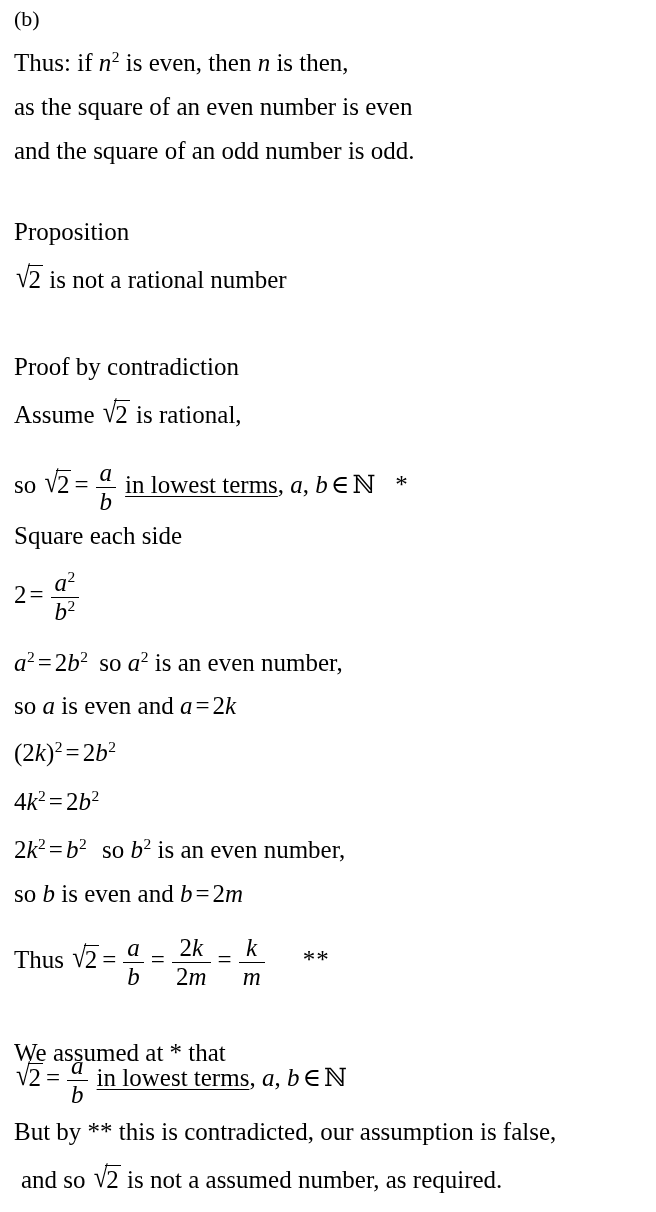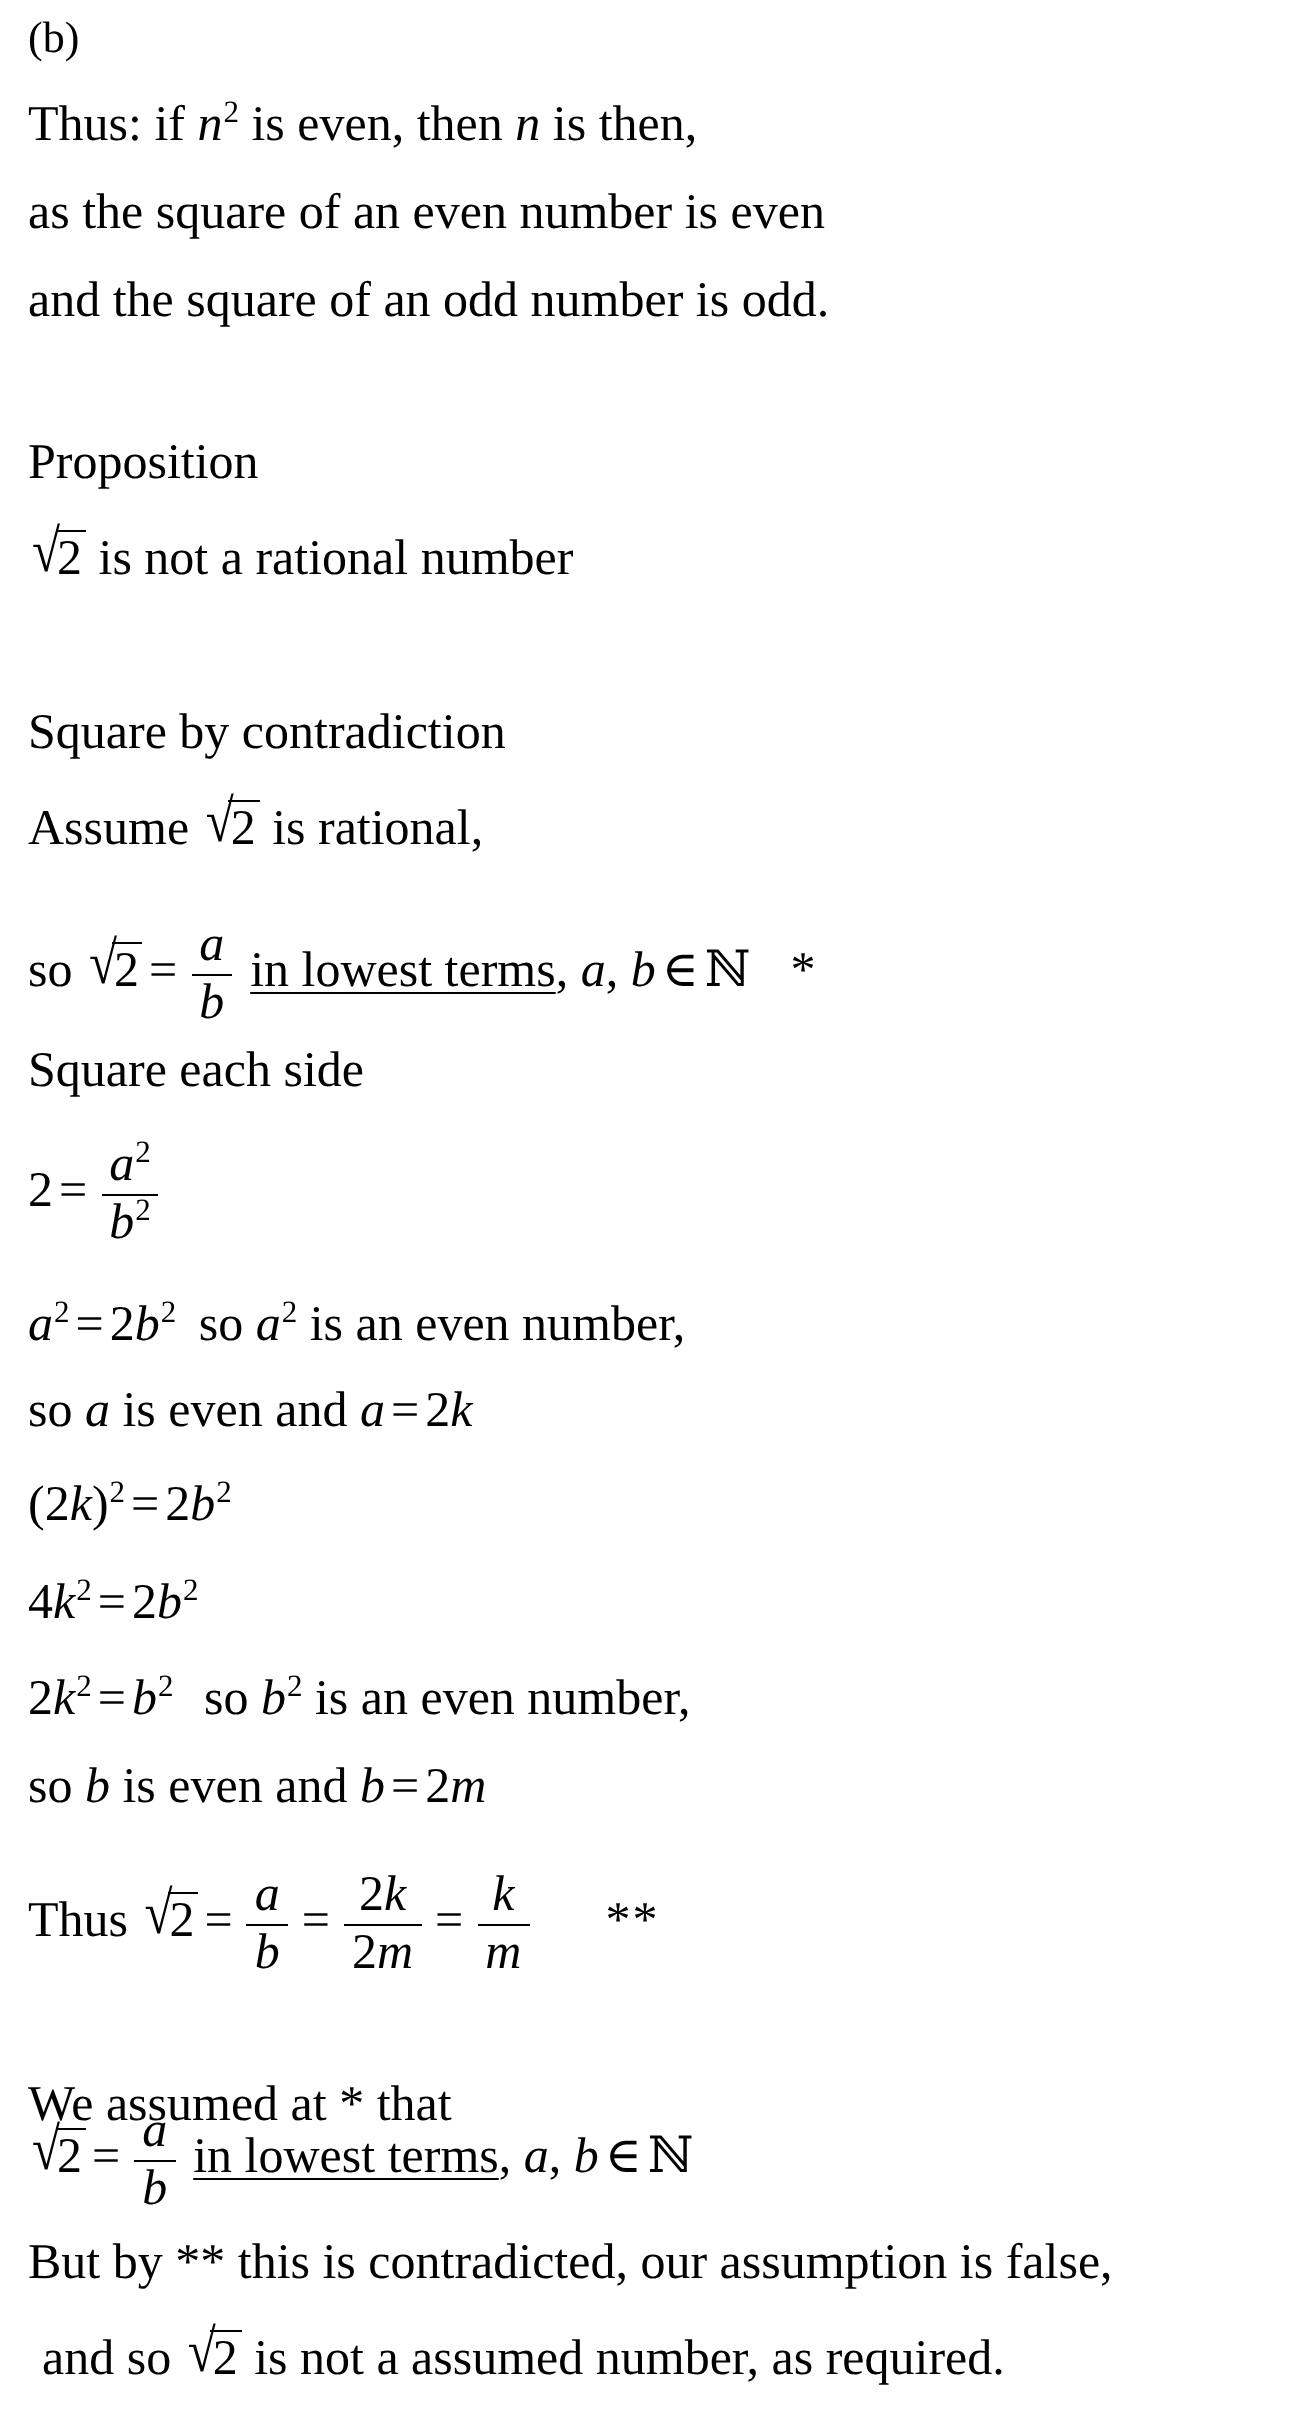--- a/index.html
+++ b/index.html
@@ -125,21 +125,21 @@
   <div class="line" style="top:94px;">as the square of an even number is even</div>
 
   <div class="line" style="top:138px;">and the square of an odd number is odd.</div>
 
   <div class="line" style="top:219px;">Proposition</div>
 
   <div class="line" style="top:265px;">
     <span class="sqrt"><span class="radical">√</span><span class="radicand">2</span></span><span> is not a rational number</span>
   </div>
 
-  <div class="line" style="top:354px;">Square by contradiction</div>
+  <div class="line" style="top:354px;">Proof by contradiction</div>
 
   <div class="line" style="top:400px;">
     <span>Assume </span><span class="sqrt"><span class="radical">√</span><span class="radicand">2</span></span><span> is rational,</span>
   </div>
 
   <div class="line has-frac" style="top:460px;">
     <span>so </span><span class="sqrt"><span class="radical">√</span><span class="radicand">2</span></span><span class="op">=</span><span class="frac"><span class="num mi">a</span><span class="bar"></span><span class="den mi">b</span></span><span class="sp-s"></span><span class="uline">in lowest terms</span><span>, </span><span class="mi">a</span><span>, </span><span class="mi">b</span><span class="op">∈</span><span class="bb">ℕ</span><span class="sp-l"></span><span class="ast">*</span>
   </div>
 
   <div class="line" style="top:523px;">Square each side</div>

